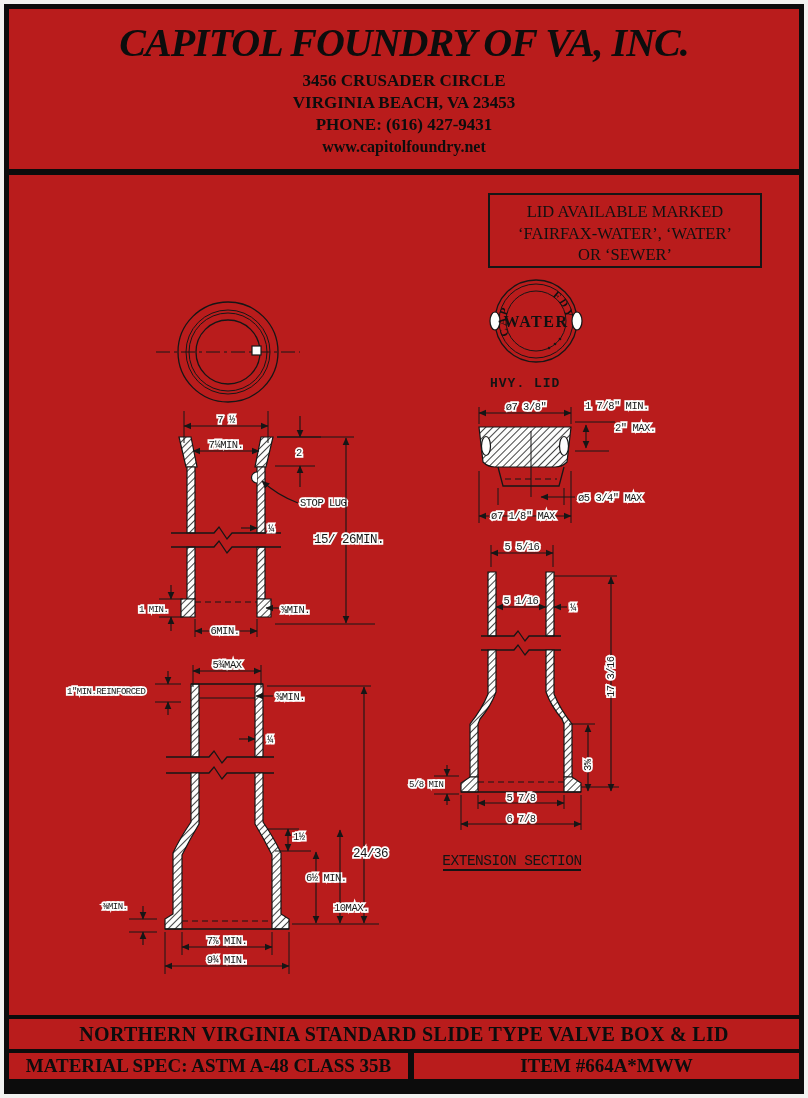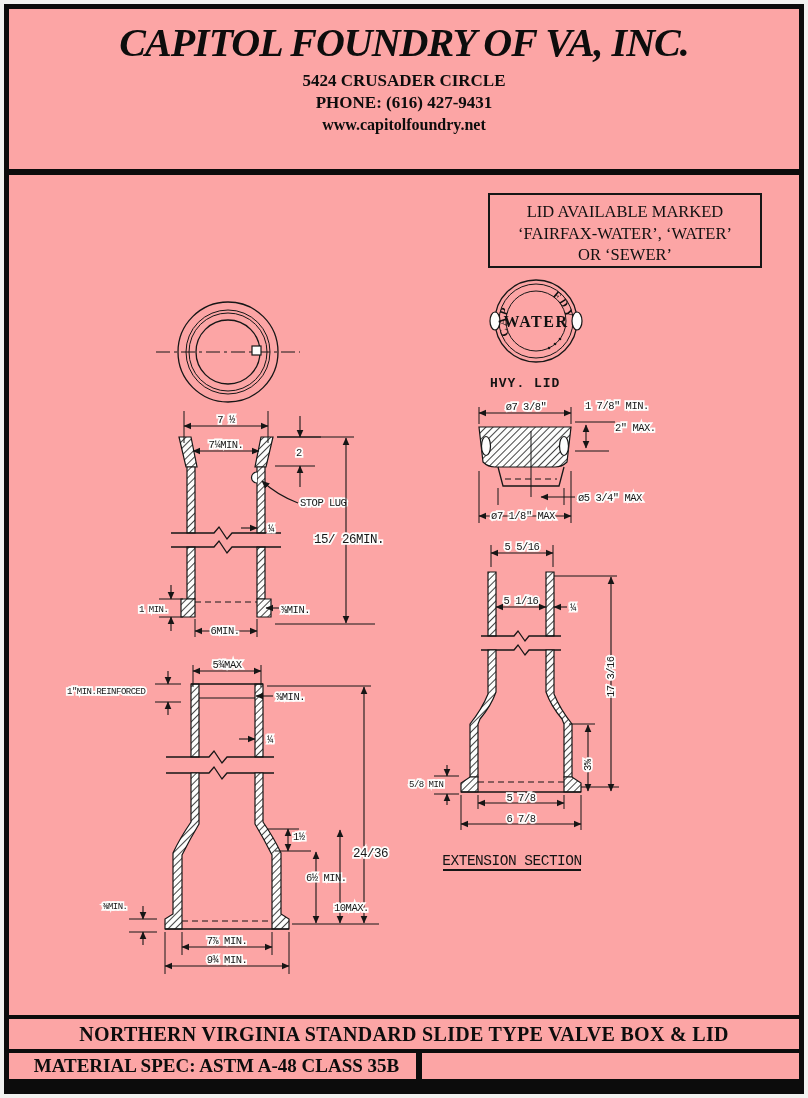--- a/index.html
+++ b/index.html
@@ -1,29 +1,29 @@
 <!DOCTYPE html>
 <html><head>
 <meta charset="utf-8">
 <style>
   html,body{margin:0;padding:0;background:#f2f2f0;}
   .page{position:relative;width:800px;height:1090px;margin:4px;border:5px solid #0c0c0c;
-        box-sizing:border-box;background:#fca5a5;font-family:"Liberation Serif",serif;color:#0d0d0d;}
+        box-sizing:border-box;background:#b91c1c;font-family:"Liberation Serif",serif;color:#0d0d0d;}
   .header{height:160px;border-bottom:6px solid #0c0c0c;text-align:center;overflow:hidden;}
   .company{font-size:40px;font-weight:bold;font-style:italic;margin:10px 0 4px 0;letter-spacing:-1px;}
   .hline{font-size:17px;font-weight:bold;line-height:22px;}
   .hline.web{font-size:16px;}
   .drawing{position:relative;height:840px;}
   .drawing svg{position:absolute;left:0;top:0;}
   .title-bar{border-top:4px solid #0c0c0c;border-bottom:4px solid #0c0c0c;height:30px;
              display:flex;align-items:center;justify-content:center;
              font-size:20px;font-weight:bold;letter-spacing:.3px;text-align:center;}
   .spec-row{display:flex;height:26px;border-bottom:10px solid #0c0c0c;}
   .spec-left{width:399px;border-right:6px solid #0c0c0c;display:flex;align-items:center;justify-content:center;
-             font-size:19px;font-weight:bold;padding-left:8px;}
+             font-size:19px;font-weight:bold;}
   .spec-right{flex:1;display:flex;align-items:center;justify-content:center;font-size:19px;font-weight:bold;}
   
   .ink{stroke:#161616;fill:none;stroke-width:1.3;}
   .thin{stroke:#161616;fill:none;stroke-width:1;}
   .hat{fill:url(#hatch);stroke:#161616;stroke-width:1.2;}
   .wht{fill:#fdfdfc;stroke:#161616;stroke-width:1.2;}
   .dash{stroke:#161616;stroke-width:1.2;stroke-dasharray:6 4;fill:none;}
   .dl{stroke:#161616;stroke-width:1.1;marker-start:url(#arw);marker-end:url(#arw);}
   .ae{stroke:#161616;stroke-width:1.1;marker-end:url(#arw);}
   .dim{font-family:"Liberation Mono",monospace;font-size:10.5px;fill:#161616;
@@ -38,21 +38,22 @@
   .seclabel{font-family:"Liberation Mono",monospace;font-size:14.5px;fill:#141414;text-anchor:middle;letter-spacing:-0.5px;}
   .hvy{font-family:"Liberation Mono",monospace;font-size:13px;font-weight:bold;fill:#141414;letter-spacing:1px;}
 </style>
 </head>
 <body>
 
 <div class="page">
 
   <div class="header">
     <div class="company">CAPITOL FOUNDRY OF VA, INC.</div>
-    <div class="hline">5424 CRUSADER CIRCLE</div>
+    <div class="hline">3456 CRUSADER CIRCLE</div>
+    <div class="hline">VIRGINIA BEACH, VA 23453</div>
     <div class="hline">PHONE: (616) 427-9431</div>
     <div class="hline web">www.capitolfoundry.net</div>
   </div>
 
   <div class="drawing">
   <svg width="790" height="840" viewBox="0 0 790 840">
     <defs>
       <pattern id="hatch" width="5" height="5" patternUnits="userSpaceOnUse" patternTransform="rotate(45)">
         <rect width="5" height="5" fill="#fdfdfc"></rect>
         <line x1="0" y1="0" x2="0" y2="5" stroke="#161616" stroke-width="1.6"></line>
@@ -268,15 +269,18 @@
   </div>
 
   <div class="title-bar">
     <span>NORTHERN VIRGINIA STANDARD SLIDE TYPE VALVE BOX &amp; LID</span>
   </div>
 
   <div class="spec-row">
     <div class="spec-left">
       <span>MATERIAL SPEC:  ASTM A-48 CLASS 35B</span>
     </div>
+    <div class="spec-right">
+      <span>ITEM #664A*MWW</span>
+    </div>
   </div>
 
 </div>
 
 </body></html>

